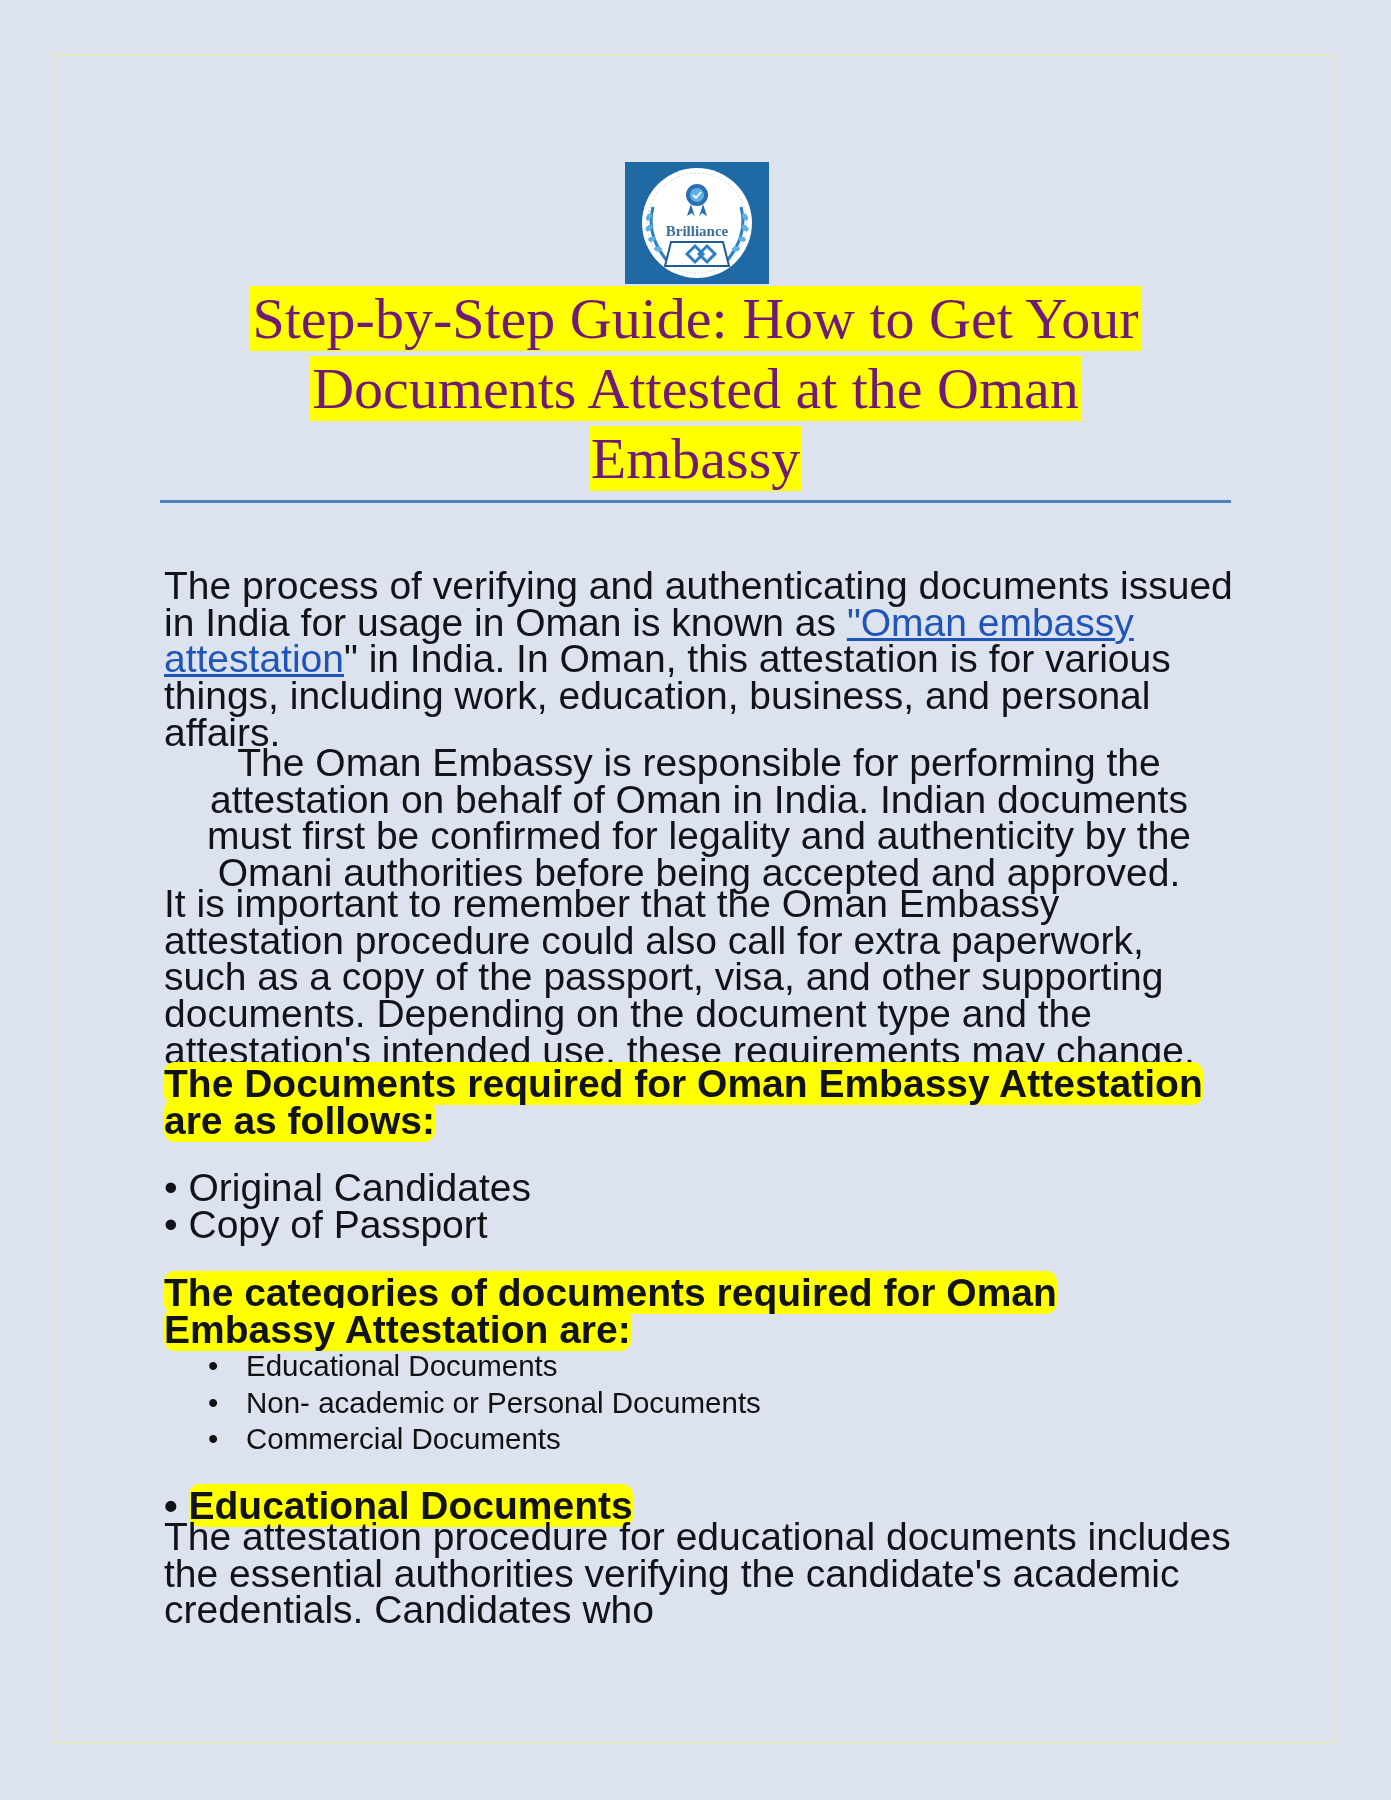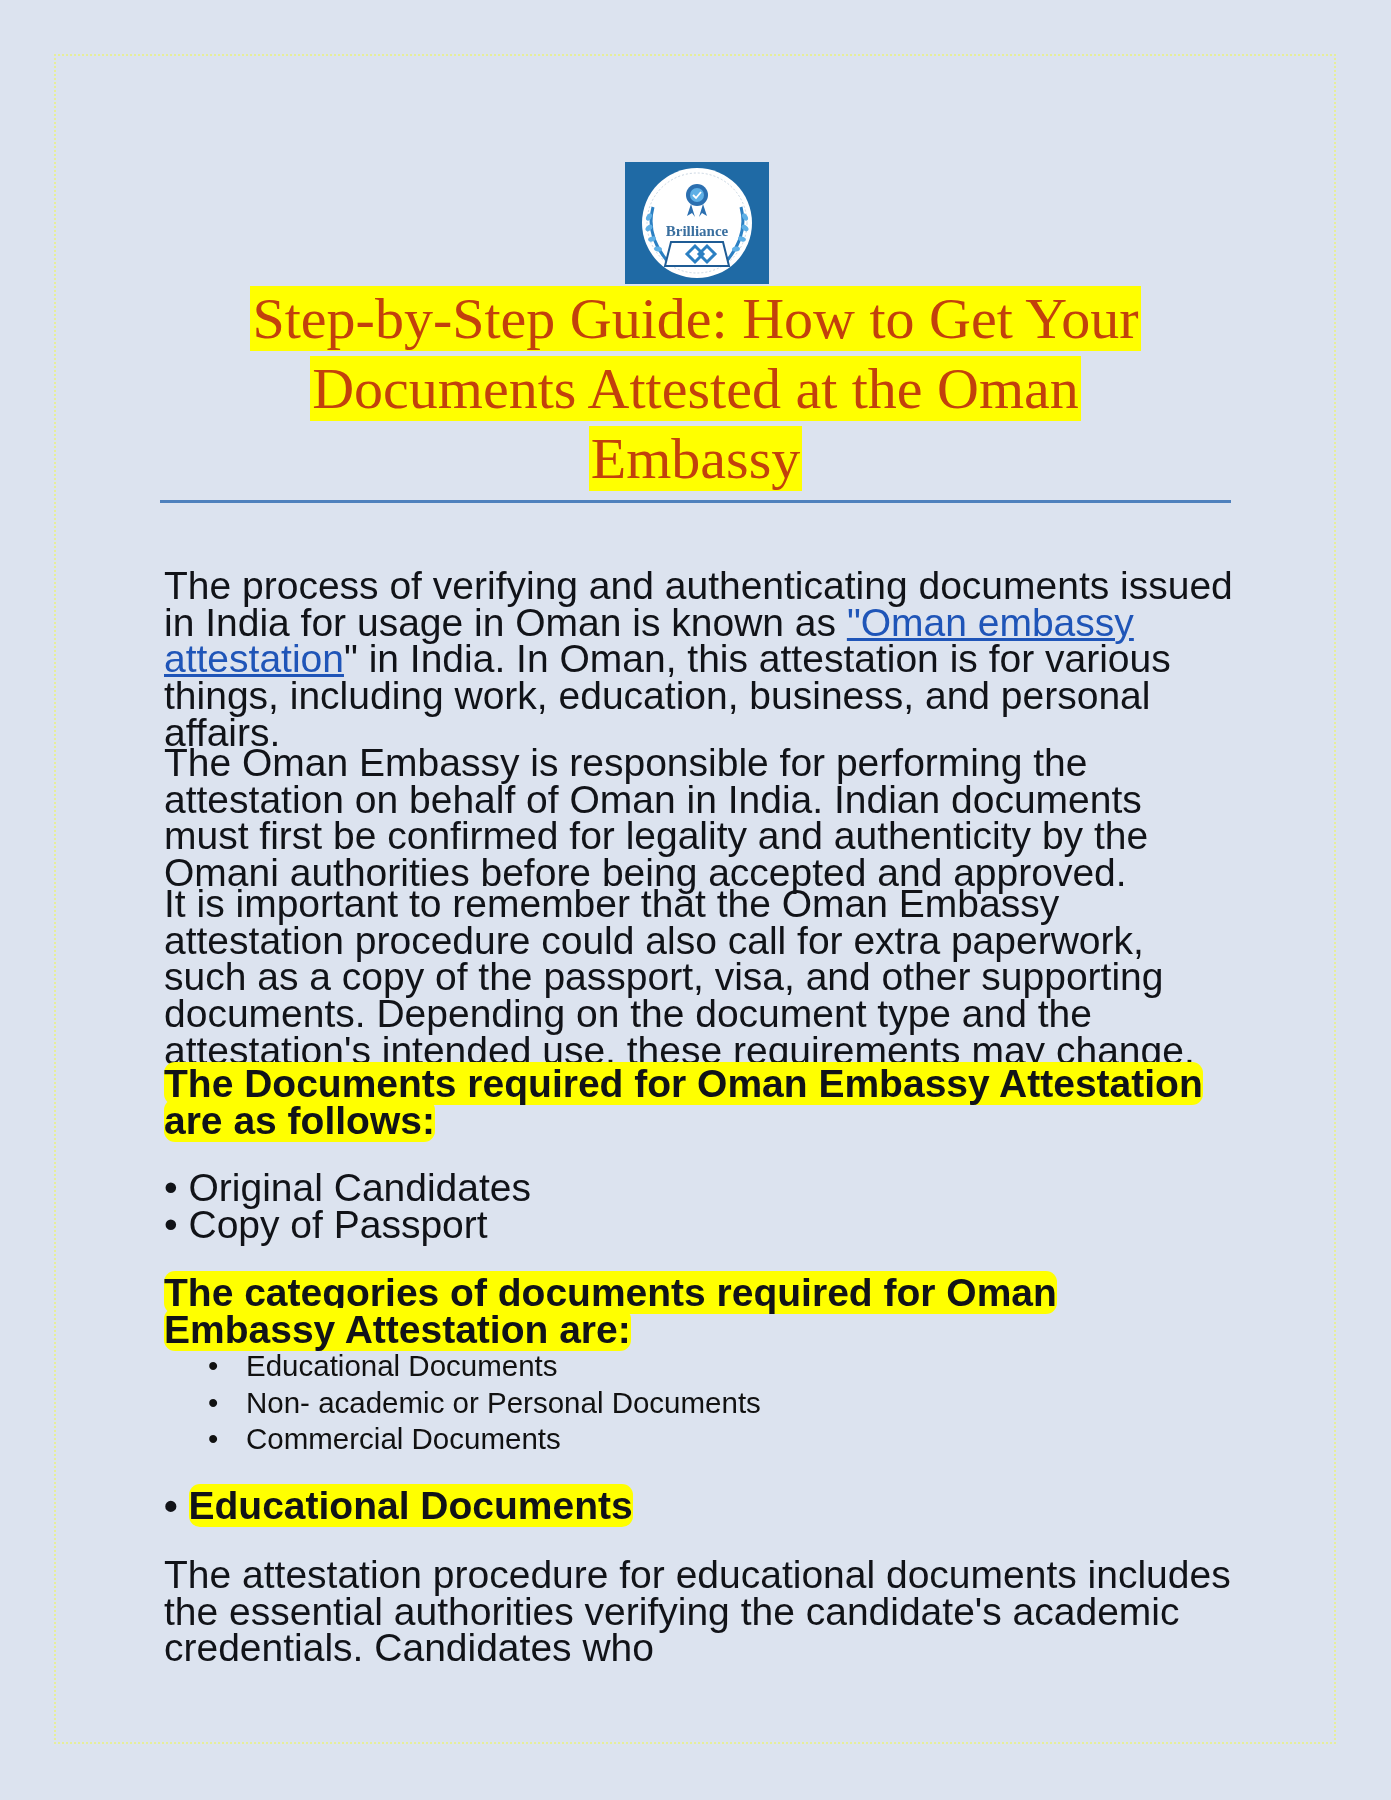--- a/index.html
+++ b/index.html
@@ -30,21 +30,21 @@
     .title {
       position: absolute;
       left: 160px; top: 284px;
       width: 1071px;
       margin: 0;
       text-align: center;
       font-family: "Liberation Serif", serif;
       font-weight: normal;
       font-size: 58px;
       line-height: 70px;
-      color: #c2410c;
+      color: #701a75;
       letter-spacing: 0px;
     }
     .title span {
       background: #ffff00;
       box-decoration-break: clone;
       -webkit-box-decoration-break: clone;
       padding: 0 2px;
     }
     .title-rule {
       position: absolute;
@@ -120,34 +120,34 @@
     <path d="M74 92 l8 -8 l8 8 l-8 8 z" fill="none" stroke="#2b7fc2" stroke-width="3"></path>
   </svg>
 </div>
 
 <h1 class="title"><span>Step-by-Step Guide: How to Get Your</span><br><span>Documents Attested at the Oman</span><br><span>Embassy</span></h1>
 
 <div class="title-rule"></div>
 
 <p class="body-text" style="top:568px;"><span>The process of verifying and authenticating documents issued in India for usage in Oman is known as </span><a class="link" href="#">"Oman embassy attestation</a><span>" in India. In Oman, this attestation is for various things, including work, education, business, and personal affairs.</span></p>
 
-<p class="body-text" style="top:745px;">The Oman Embassy is responsible for performing the attestation on behalf of Oman in India. Indian documents must first be confirmed for legality and authenticity by the Omani authorities before being accepted and approved.</p>
+<p class="body-text" style="top:745px;text-align:center;">The Oman Embassy is responsible for performing the attestation on behalf of Oman in India. Indian documents must first be confirmed for legality and authenticity by the Omani authorities before being accepted and approved.</p>
 
 <p class="body-text" style="top:886px;">It is important to remember that the Oman Embassy attestation procedure could also call for extra paperwork, such as a copy of the passport, visa, and other supporting documents. Depending on the document type and the attestation's intended use, these requirements may change.</p>
 
 <p class="body-text bold" style="top:1066px;"><span class="hl">The Documents required for Oman Embassy Attestation are as follows:</span></p>
 
 <div class="body-text" style="top:1170px;">
   <div>• Original Candidates</div>
   <div>• Copy of Passport</div>
 </div>
 
 <p class="body-text bold" style="top:1275px;"><span class="hl">The categories of documents required for Oman Embassy Attestation are:</span></p>
 
 <ul class="list-indent" style="top:1348px;">
   <li><span class="dot">•</span><span>Educational Documents</span></li>
   <li><span class="dot">•</span><span>Non- academic or Personal Documents</span></li>
   <li><span class="dot">•</span><span>Commercial Documents</span></li>
 </ul>
 
 <p class="body-text bold" style="top:1488px;"><span>• </span><span class="hl">Educational Documents</span></p>
 
-<p class="body-text" style="top:1557px;">The attestation procedure for educational documents includes the essential authorities verifying the candidate's academic credentials. Candidates who</p>
+<p class="body-text" style="top:1519px;">The attestation procedure for educational documents includes the essential authorities verifying the candidate's academic credentials. Candidates who</p>
 
 </body></html>

